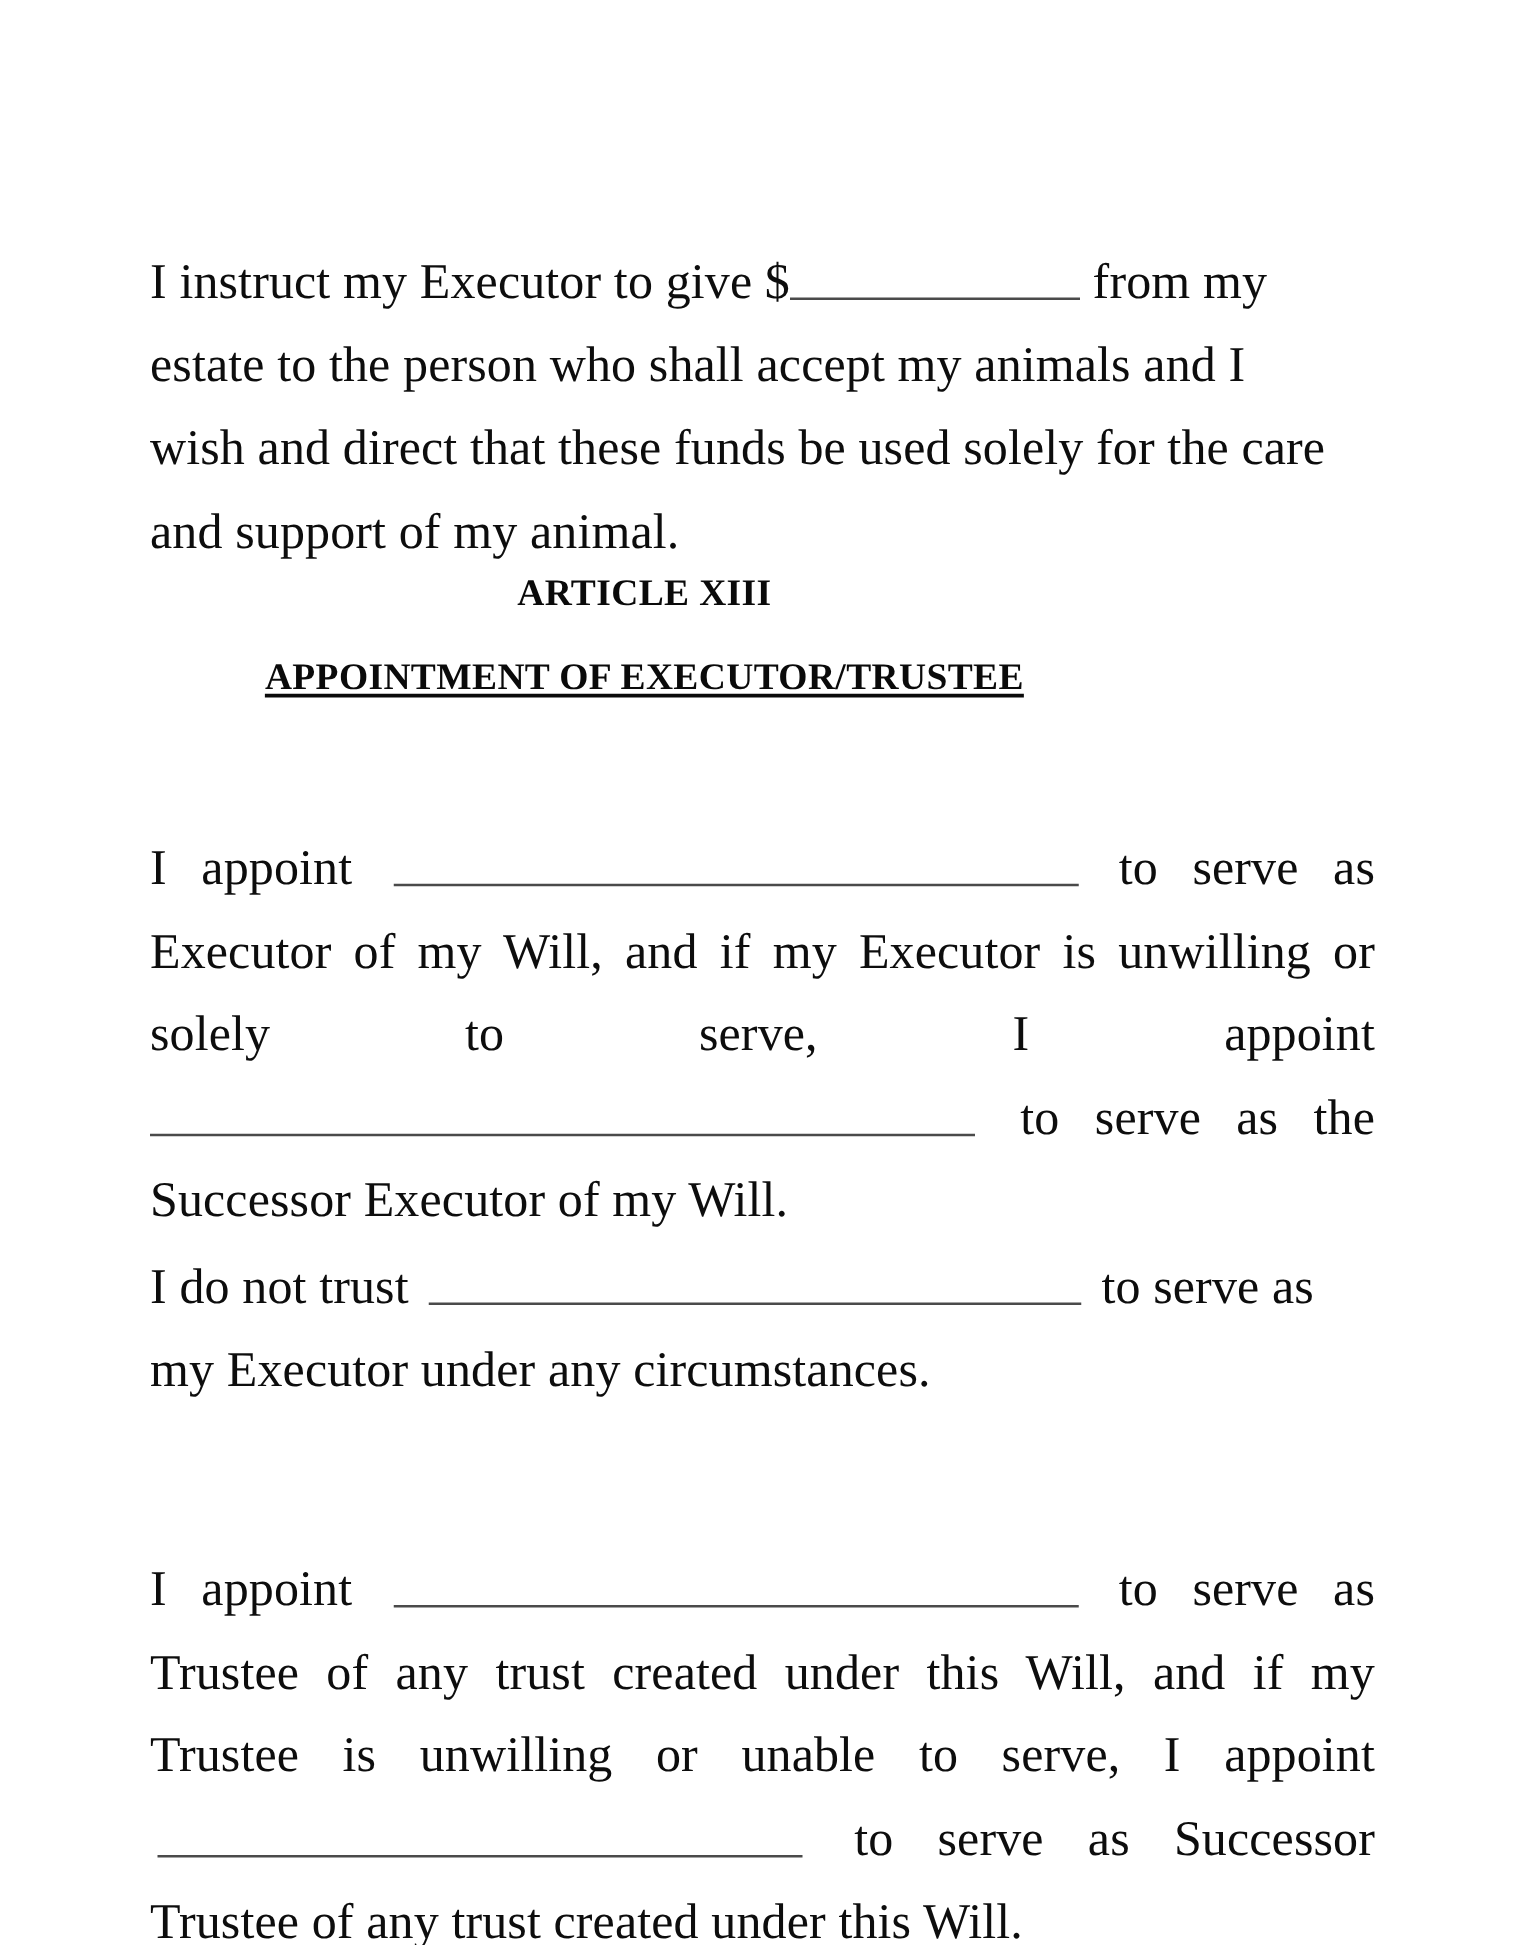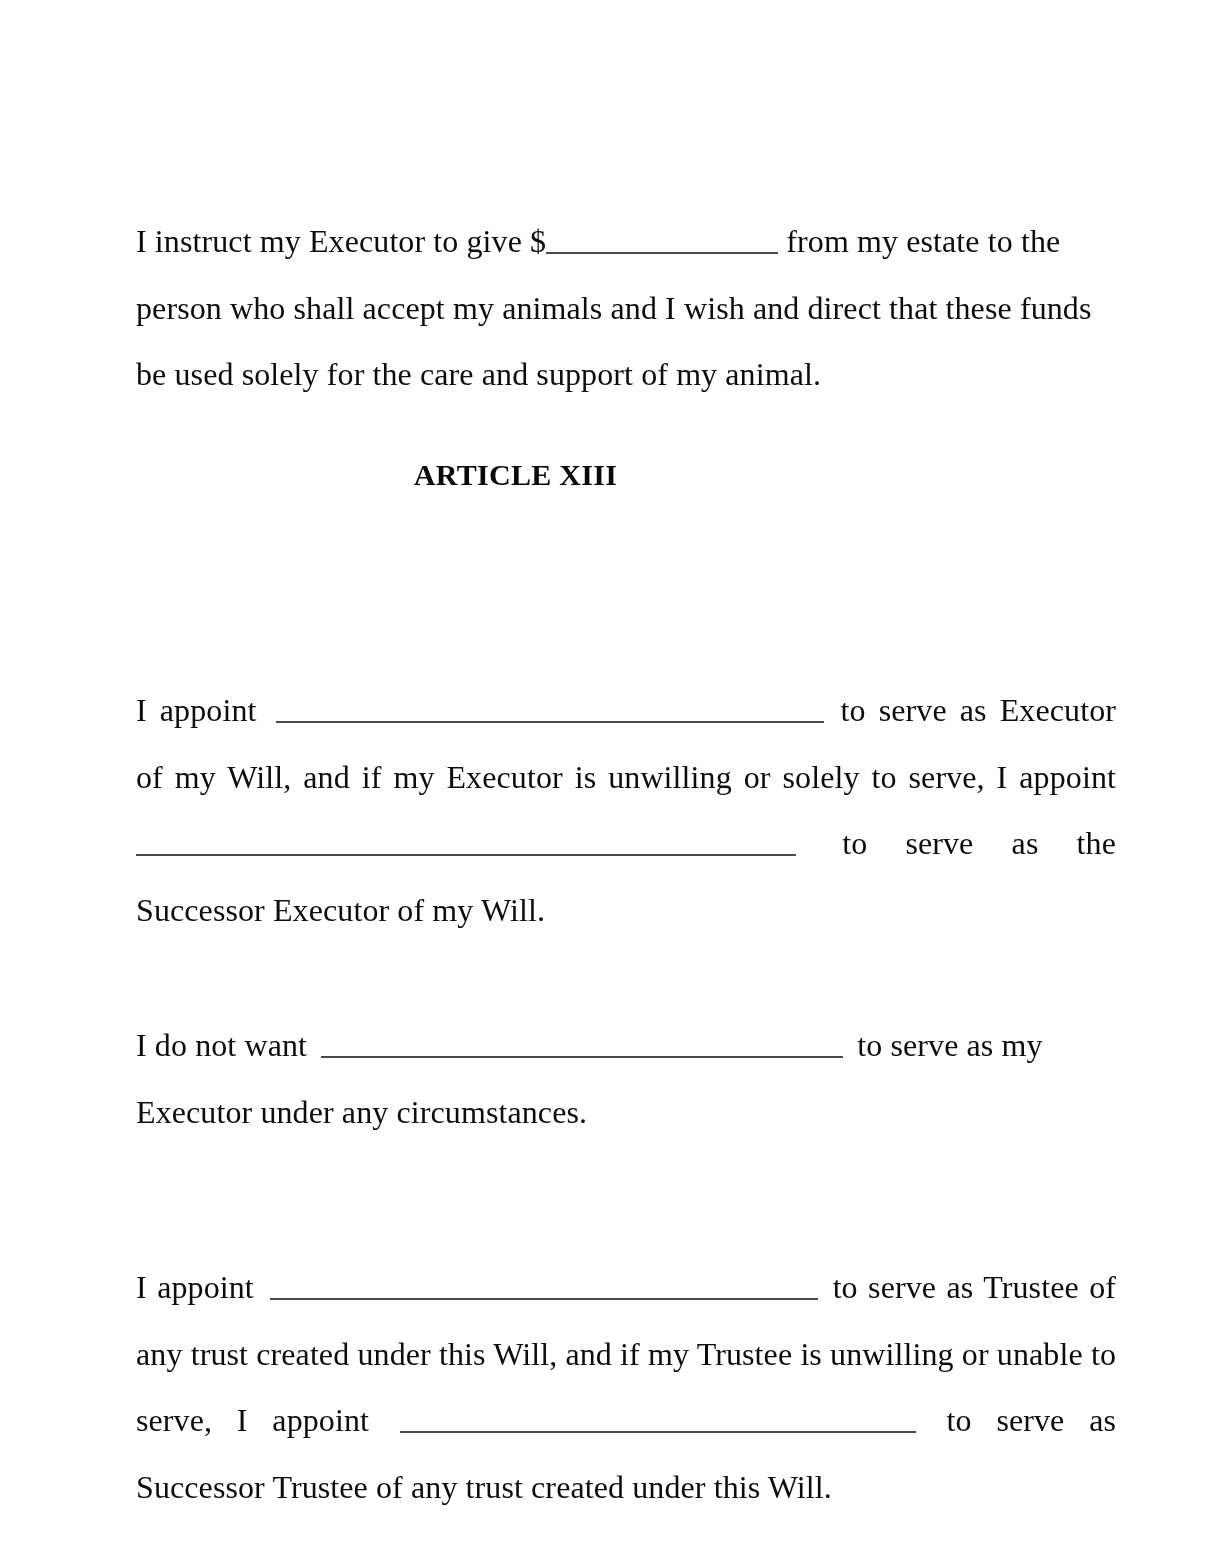--- a/index.html
+++ b/index.html
@@ -26,24 +26,24 @@
 
   
   .content {
     position: absolute;
     left: 120px;
     top: 0;
     width: 958px;
   }
 
   .para {
-    font-size: 32px;
+    font-size: 40px;
     line-height: 66.6px;
     text-align: left;
-    margin: 16px;
+    margin: 0;
     color: #0d0d0d;
     letter-spacing: 0.1px;
   }
   .para.justify {
     text-align: justify;
     text-justify: inter-word;
   }
 
   
   #p-animal-funds { position: absolute; top: 192px;  left: 0; width: 958px; }
@@ -96,24 +96,27 @@
 <body>
 
 <div class="page">
 
   <div class="content">
 
     <p class="para" id="p-animal-funds"><span>I instruct my Executor to give $</span><span class="blank blank-money"></span><span> from my estate to the person who shall accept my animals and I wish and direct that these funds be used solely for the care and support of my animal.</span></p>
 
     <p class="para justify" id="p-executor"><span>I appoint </span><span class="blank blank-exec"></span><span> to serve as Executor of my Will, and if my Executor is unwilling or solely to serve, I appoint </span><span class="blank blank-succ"></span><span> to serve as the Successor Executor of my Will.</span></p>
 
-    <p class="para" id="p-not-want"><span>I do not want </span><span class="blank blank-notwant"></span><span> to serve as my Executor under any circumstances.</span></p>
+    <p class="para" id="p-not-want"><span>I do not trust </span><span class="blank blank-notwant"></span><span> to serve as my Executor under any circumstances.</span></p>
 
     <p class="para justify" id="p-trustee"><span>I appoint </span><span class="blank blank-trustee"></span><span> to serve as Trustee of any trust created under this Will, and if my Trustee is unwilling or unable to serve, I appoint </span><span class="blank blank-succtr"></span><span> to serve as Successor Trustee of any trust created under this Will.</span></p>
 
   </div>
 
   <div class="heading-block" id="heading-article">
     <span class="heading-text">ARTICLE XIII</span>
   </div>
 
+  <div class="heading-block" id="heading-title">
+    <span class="heading-text underline">APPOINTMENT OF EXECUTOR/TRUSTEE</span>
+  </div>
 
 </div>
 
 </body></html>

